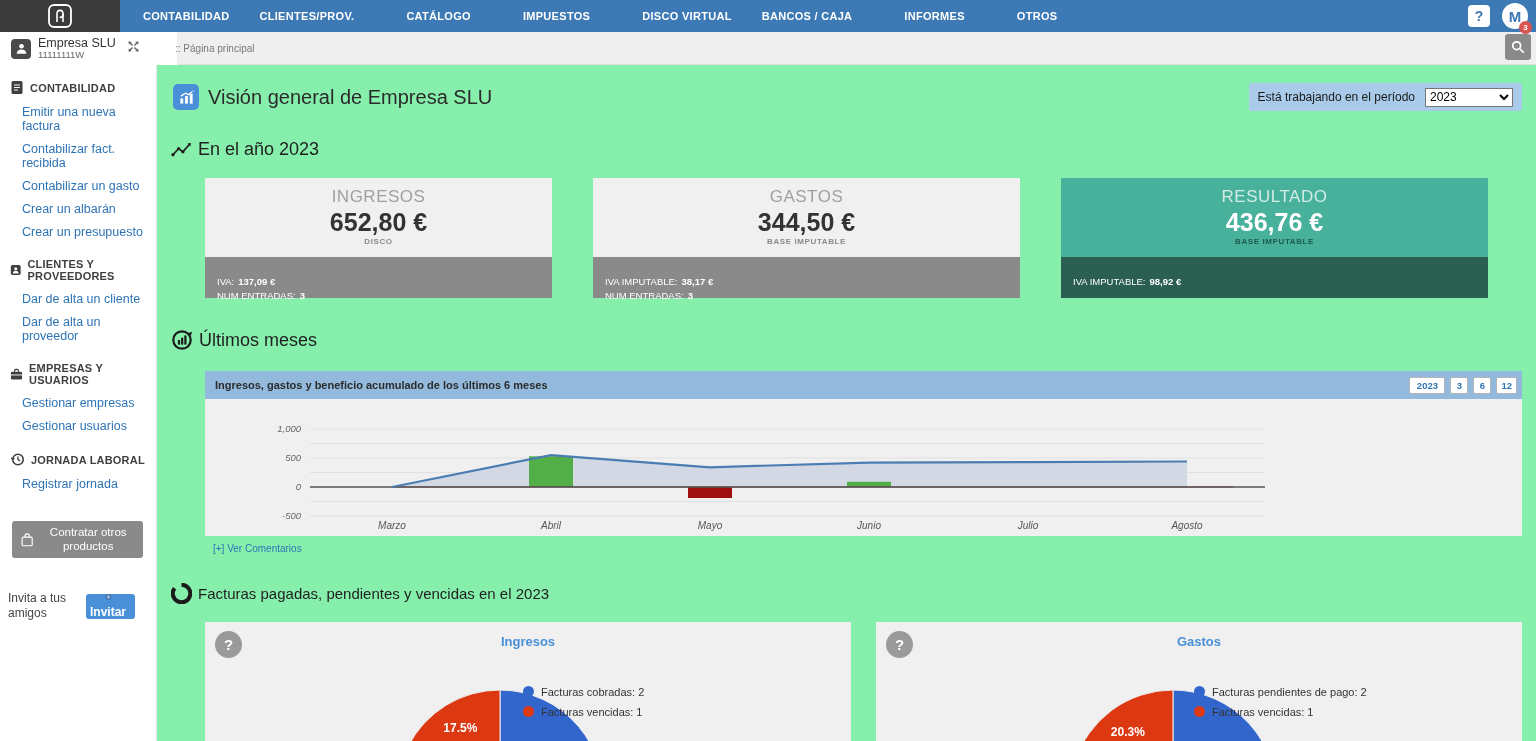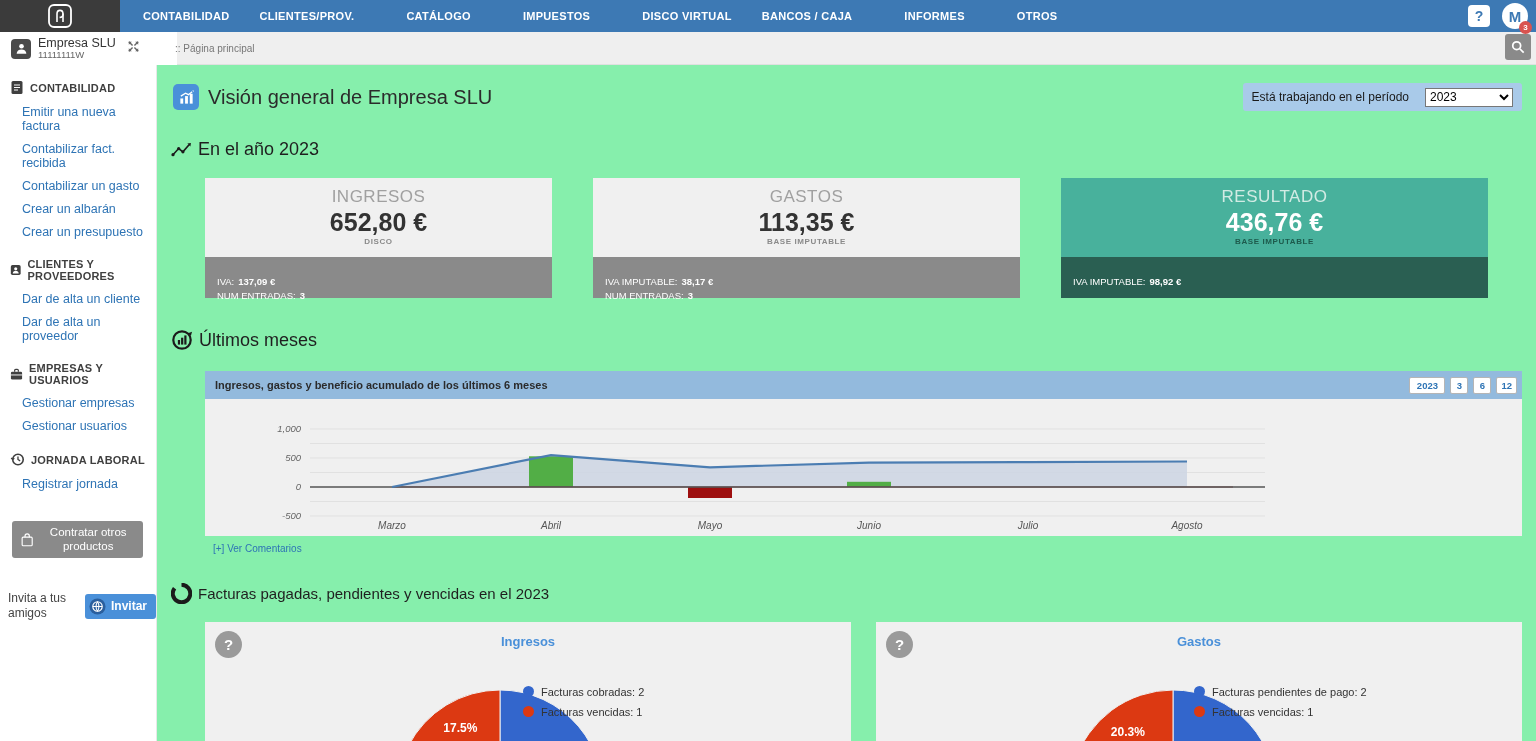--- a/index.html
+++ b/index.html
@@ -54,33 +54,33 @@
   .side-link { display:block; margin-left:22px; padding:4.5px 0; font-size:12.5px;
     color:#2e74b5; text-decoration:none; cursor:pointer; }
   .contract-btn { margin:26px 0 0 12px; width:131px; height:37px; background:#8a8a8a;
     border:none; border-radius:3px; color:#fff; font-size:11.5px;
     font-family:inherit; display:flex; align-items:center; gap:7px;
     padding:0 8px; cursor:pointer; line-height:1.15; text-align:center; }
   .invite-row { margin:33px 0 0 8px; display:flex; align-items:center; gap:10px; }
   .invite-text { font-size:12px; color:#444; line-height:1.25; width:68px; }
   .invite-btn { height:25px; background:#4a90d9; border:none; border-radius:3px;
     color:#fff; font-size:12px; font-weight:bold; font-family:inherit;
-    display:flex; align-items:center; gap:5px; padding:0 9px 0 4px; cursor:pointer; }
+    display:flex; align-items:center; gap:5px; padding:0 9px 0 4px; cursor:pointer;flex-direction:column; }
 
   
   .main { position:absolute; left:157px; top:65px; width:1379px; height:676px;
     background:#86efac; }
   .page-title-row { position:absolute; left:16px; top:19px; display:flex;
     align-items:center; gap:9px; }
   .title-ico { width:26px; height:26px; background:#4a90d9; border-radius:5px;
     display:flex; align-items:center; justify-content:center; }
   .page-title { font-size:20px; color:#2b2b2b; }
   .period-box { position:absolute; right:14px; top:18px; height:28px;
     background:#a9cae9; border-radius:3px; display:flex; align-items:center;
-    gap:16px; padding:4px 9px; font-size:12px; color:#1a1a1a; }
+    gap:10px; padding:4px 9px; font-size:12px; color:#1a1a1a; }
   .period-box select { font-family:inherit; font-size:12px; height:19px;
     width:88px; border:1px solid #777; background:#fff; }
 
   .sec-title { display:flex; align-items:center; gap:6px; font-size:18px;
     color:#1f1f1f; }
   .year-head  { position:absolute; left:14px; top:74px; }
   .months-head{ position:absolute; left:14px; top:264px; }
   .inv-head   { position:absolute; left:14px; top:518px; font-size:15px;text-align:center; }
 
   
@@ -296,21 +296,21 @@
         <div class="card-base">DISCO</div>
       </div>
       <div class="card-foot">
         <div><span>IVA:</span><b>137,09 €</b></div>
         <div><span>NUM ENTRADAS:</span><b>3</b></div>
       </div>
     </div>
     <div class="card c2">
       <div class="card-top">
         <div class="card-name">GASTOS</div>
-        <div class="card-value">113,35 €</div>
+        <div class="card-value">344,50 €</div>
         <div class="card-base">BASE IMPUTABLE</div>
       </div>
       <div class="card-foot">
         <div><span>IVA IMPUTABLE:</span><b>38,17 €</b></div>
         <div><span>NUM ENTRADAS:</span><b>3</b></div>
       </div>
     </div>
     <div class="card c3">
       <div class="card-top">
         <div class="card-name">RESULTADO</div>

